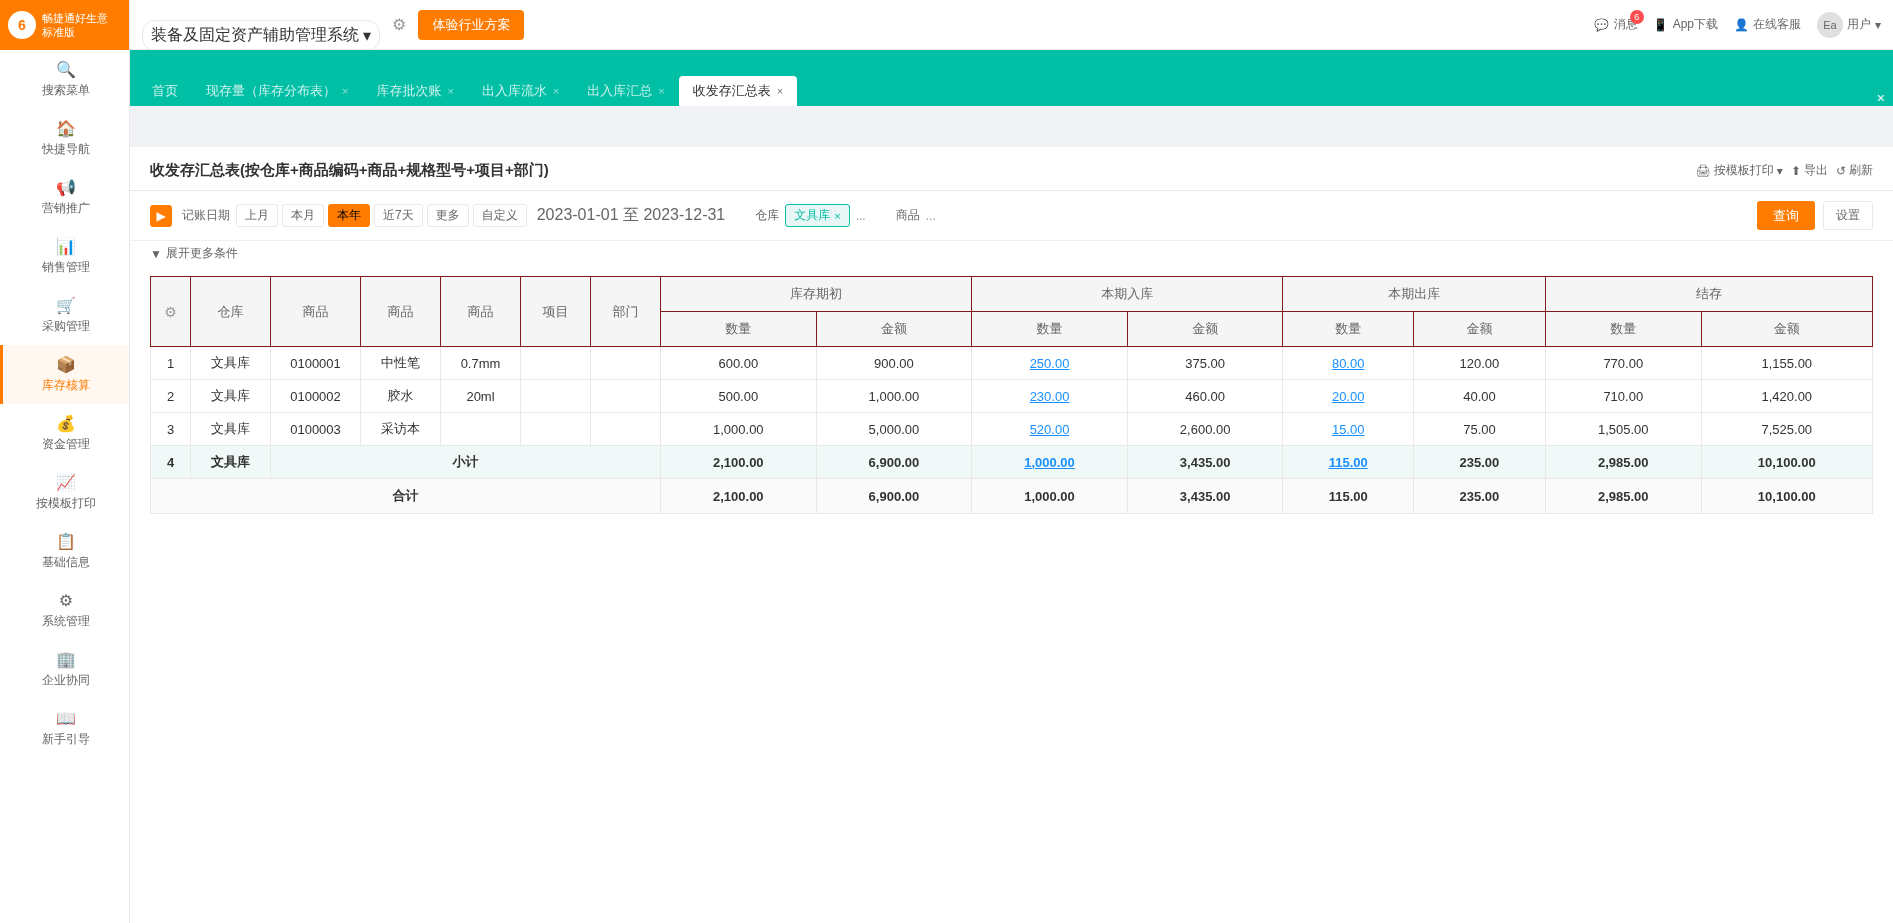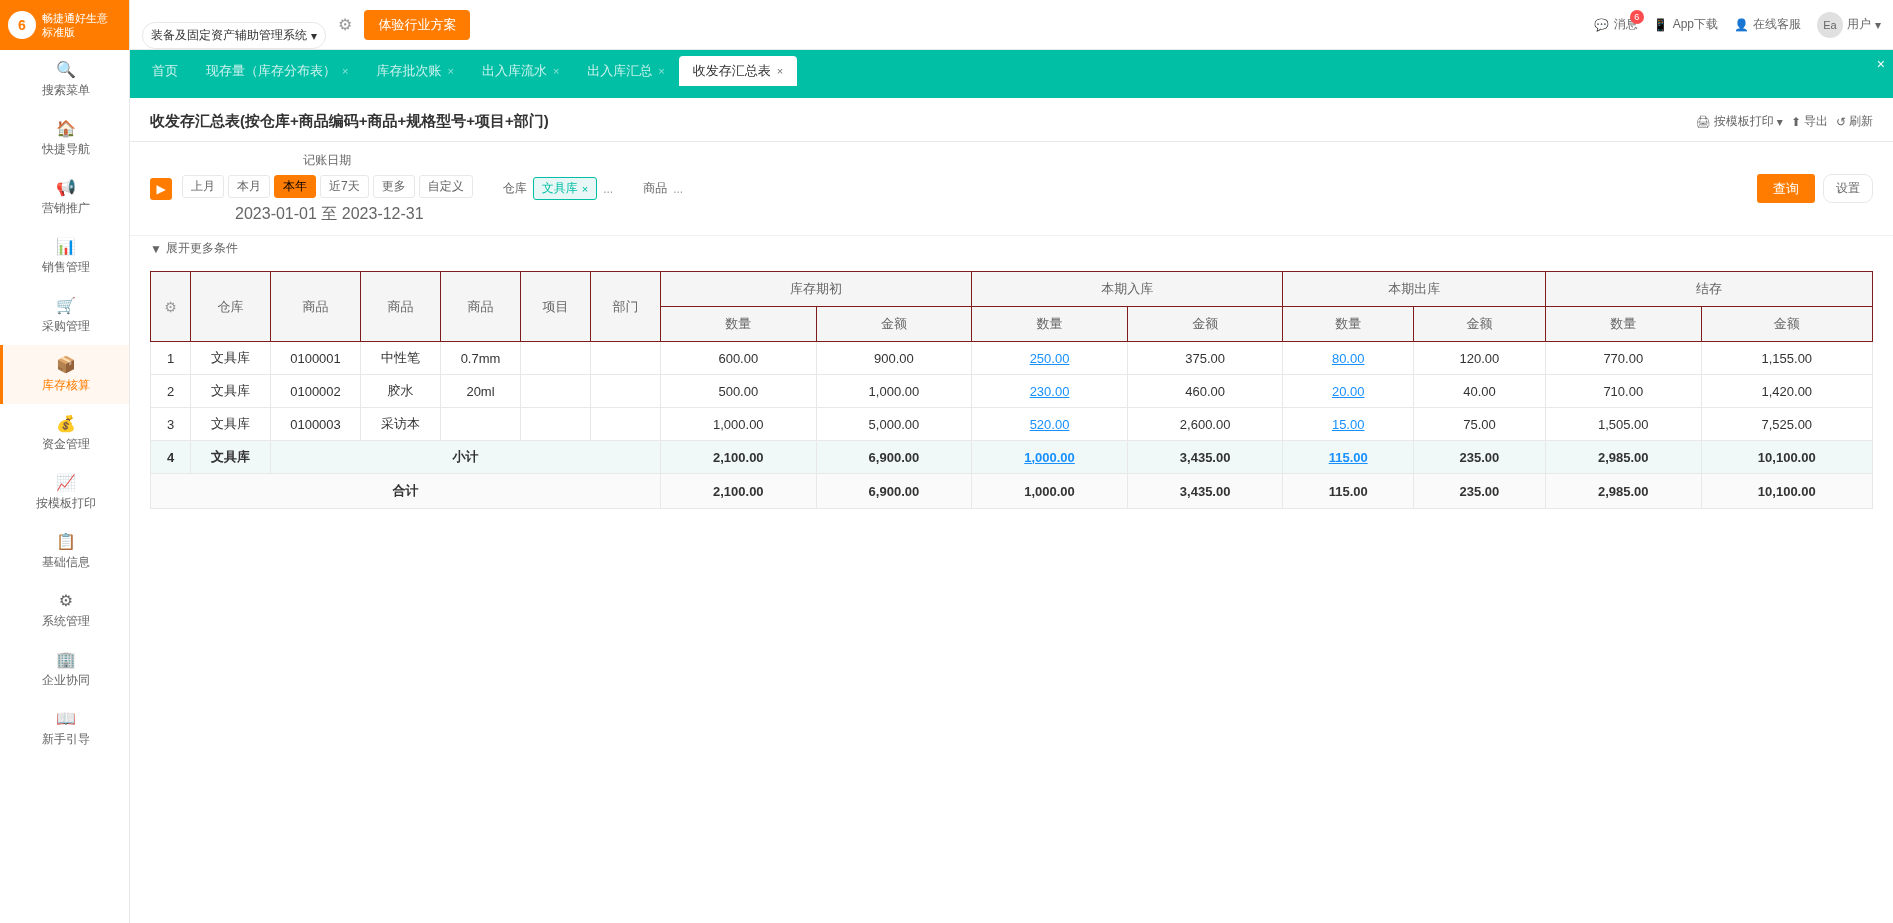--- a/index.html
+++ b/index.html
@@ -13,60 +13,60 @@
     .sidebar-nav { flex: 1; overflow-y: auto; }
     .sidebar-item { display: flex; flex-direction: column; align-items: center; padding: 10px 4px; cursor: pointer; color: #666; font-size: 12px; gap: 3px; border-left: 3px solid transparent; }
     .sidebar-item.active { color: #ff7c00; background: #fff7f0; border-left-color: #ff7c00; }
     .sidebar-item .si-icon { font-size: 16px; }
 
     
     .main { flex: 1; display: flex; flex-direction: column; overflow: hidden; }
 
     
     .topbar { height: 50px; background: #fff; border-bottom: 1px solid #e8e8e8; display: flex; align-items: center; padding: 0 12px; gap: 12px; }
-    .topbar-system-selector { display: flex; align-items: center; gap: 4px; border: 1px solid #e8e8e8; border-radius: 13px; padding: 4px 8px; cursor: pointer; font-size: 12px; margin-top: 22px; }
+    .topbar-system-selector { display: flex; align-items: center; gap: 4px; border: 1px solid #e8e8e8; border-radius: 13px; padding: 4px 8px; cursor: pointer; font-size: 16px; margin-top: 22px; }
     .topbar-btn-experience { background: #ff7c00; color: #fff; border: none; border-radius: 4px; padding: 6px 14px; cursor: pointer; font-size: 13px; }
     .topbar-right { display: flex; align-items: center; gap: 16px; margin-left: auto; font-size: 12px; color: #666; }
     .topbar-right-item { display: flex; align-items: center; gap: 4px; cursor: pointer; position: relative; }
     .msg-badge { background: #ff4d4f; color: #fff; border-radius: 50%; width: 14px; height: 14px; font-size: 9px; display: flex; align-items: center; justify-content: center; position: absolute; top: -6px; right: -6px; }
     .user-avatar { width: 26px; height: 26px; background: #e0e0e0; border-radius: 50%; display: flex; align-items: center; justify-content: center; font-size: 11px; color: #666; }
 
     
-    .tabbar { background: #00bfa5; display: flex; align-items: flex-start; padding: 6px 8px; height: 48px; overflow-x: auto; }
+    .tabbar { background: #00bfa5; display: flex; align-items: flex-end; padding: 0 8px; height: 56px; overflow-x: auto; }
     .tab { display: flex; align-items: center; gap: 6px; padding: 6px 14px; cursor: pointer; font-size: 13px; color: rgba(255,255,255,0.8); border-radius: 4px 4px 0 0; white-space: nowrap; }
     .tab.active { background: #fff; color: #333; border-radius: 4px 4px 0 0; }
     .tab-close { font-size: 11px; cursor: pointer; opacity: 0.7; }
     .tab-close-main { color: #fff; font-size: 14px; margin-left: auto; cursor: pointer; }
 
     
-    .page-content { flex: 1; background: #fff; overflow-y: auto; padding: 0; }
+    .page-content { flex: 1; background: #fff; overflow-y: auto; padding: 0; margin-top: 41px; }
 
     
     .page-header { padding: 14px 20px 10px; border-bottom: 1px solid #e8e8e8; display: flex; align-items: center; justify-content: space-between; }
     .page-title { font-size: 15px; font-weight: bold; color: #333; }
     .page-header-actions { display: flex; gap: 8px; align-items: center; font-size: 12px; color: #666; }
     .page-header-action { display: flex; align-items: center; gap: 3px; cursor: pointer; }
 
     
     .filter-area { padding: 10px 20px; border-bottom: 1px solid #f0f0f0; display: flex; align-items: center; flex-wrap: wrap; gap: 10px; }
     .filter-toggle { width: 22px; height: 22px; background: #ff7c00; color: #fff; border-radius: 3px; display: flex; align-items: center; justify-content: center; cursor: pointer; font-size: 12px; flex-shrink: 0; }
-    .filter-group { display: flex; align-items: center; gap: 6px; flex-direction: column; }
+    .filter-group { display: flex; align-items: center; gap: 6px; }
     .filter-label { color: #666; font-size: 12px; white-space: nowrap; }
     .filter-date-btns { display: flex; gap: 4px; }
     .filter-date-btn { padding: 2px 8px; border: 1px solid #e8e8e8; border-radius: 3px; cursor: pointer; font-size: 12px; color: #666; background: #fff; }
     .filter-date-btn.active { background: #ff7c00; color: #000000; border-color: #ff7c00; }
     .filter-date-range { color: #666; font-size: 16px; margin-left: 4px; }
     .filter-warehouse { display: flex; align-items: center; gap: 6px; margin-left: 20px; }
     .filter-tag { display: flex; align-items: center; gap: 4px; background: #e8f7f5; color: #00bfa5; border: 1px solid #00bfa5; border-radius: 3px; padding: 2px 8px; font-size: 12px; }
     .filter-tag-close { cursor: pointer; color: #00bfa5; font-size: 11px; }
     .filter-more-btn { color: #999; font-size: 12px; cursor: pointer; border: none; background: none; }
     .filter-goods { display: flex; align-items: center; gap: 6px; margin-left: 20px; }
     .filter-right-actions { margin-left: auto; display: flex; gap: 8px; }
     .btn-query { background: #ff7c00; color: #fff; border: none; border-radius: 3px; padding: 5px 16px; cursor: pointer; font-size: 13px; }
-    .btn-settings { background: #fff; color: #666; border: 1px solid #e8e8e8; border-radius: 9px; padding: 5px 12px; cursor: pointer; font-size: 12px; }
+    .btn-settings { background: #fff; color: #666; border: 1px solid #e8e8e8; border-radius: 3px; padding: 5px 12px; cursor: pointer; font-size: 12px; }
     .expand-more { display: flex; align-items: center; gap: 4px; color: #666; font-size: 12px; cursor: pointer; padding: 4px 0; }
 
     
     .table-wrapper { padding: 0 20px; overflow-x: auto; }
     table { width: 100%; border-collapse: collapse; margin-top: 10px; font-size: 13px; }
     thead th { background: #f5f5f5; color: #666; font-weight: normal; padding: 8px 10px; border: 1px solid #7f1d1d; text-align: center; white-space: nowrap; }
     thead th.group-header { background: #f5f5f5; }
     tbody td { padding: 7px 10px; border: 1px solid #e8e8e8; text-align: center; color: #333; }
     tbody tr.subtotal { background: #f0f9f8; font-weight: bold; }
     tbody tr.subtotal td { color: #333; }

